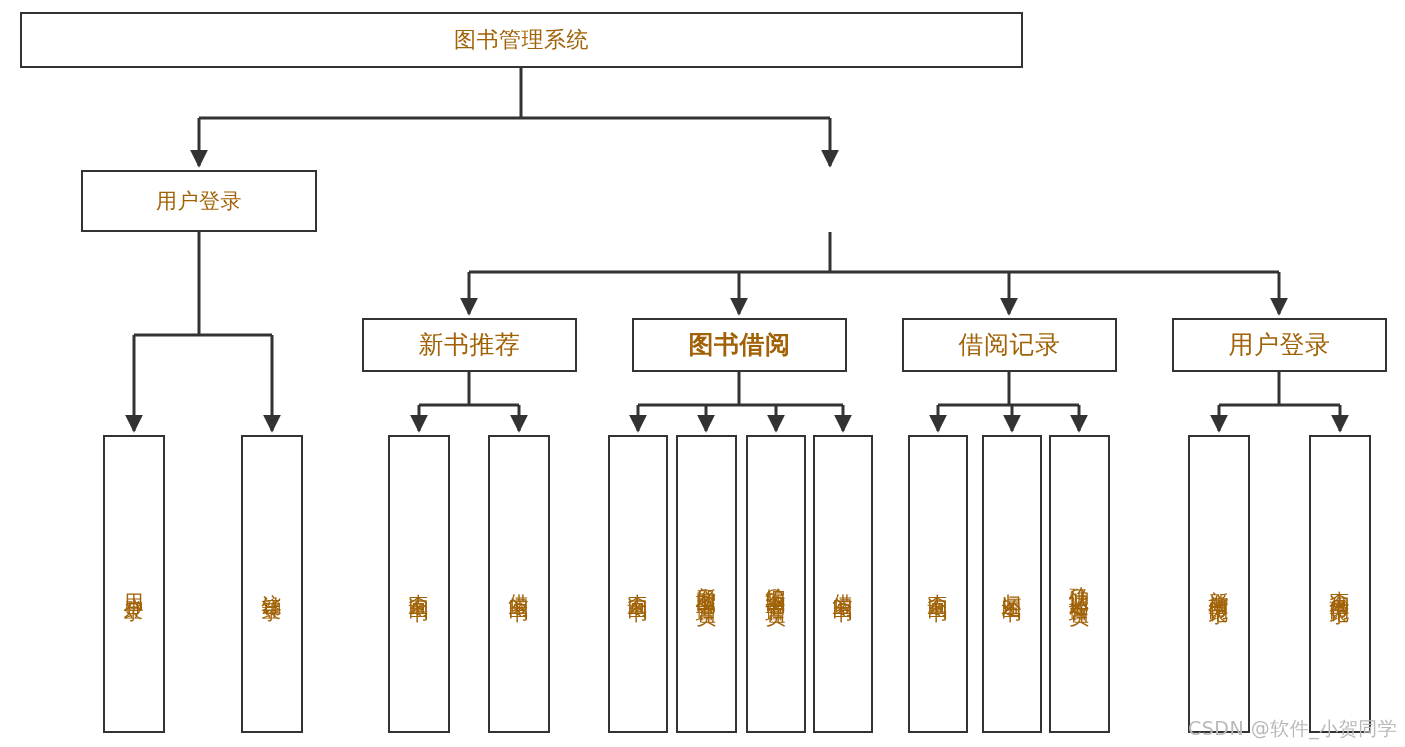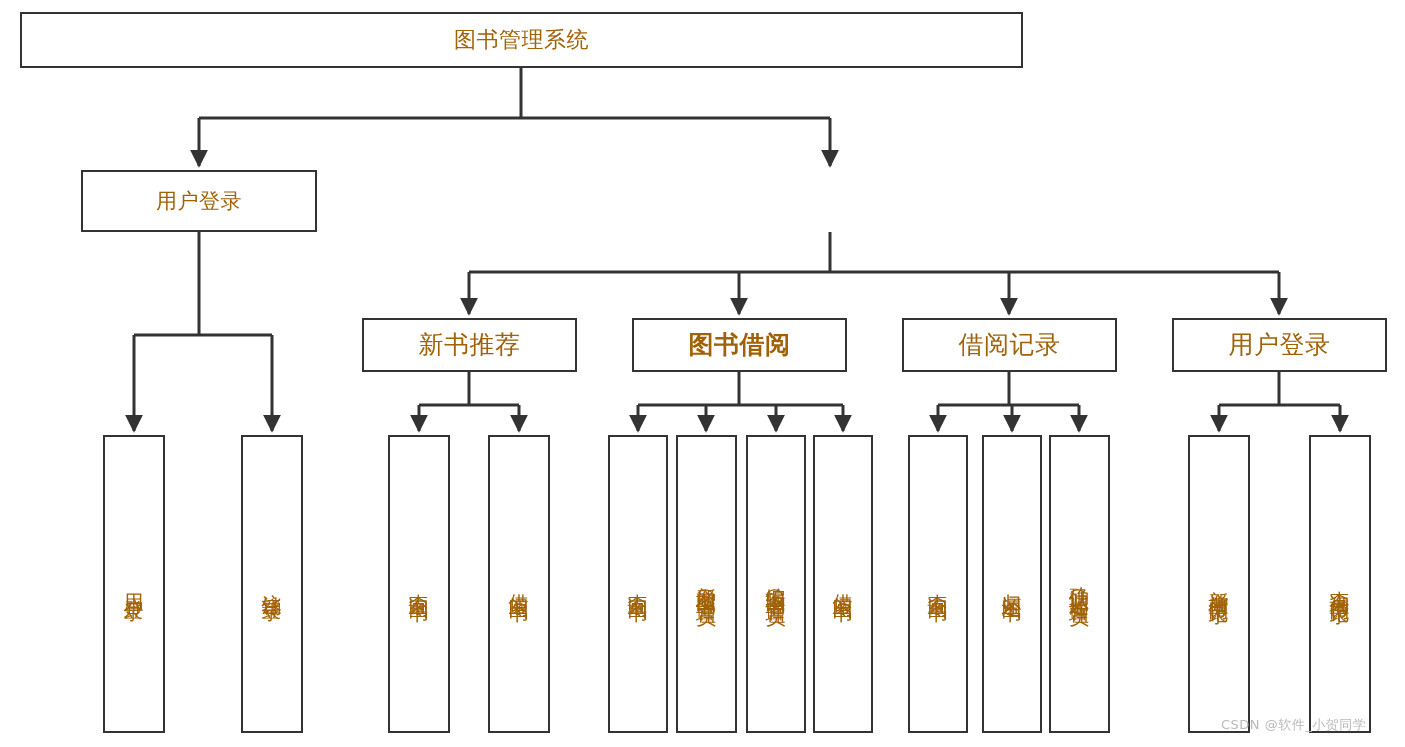--- a/index.html
+++ b/index.html
@@ -47,25 +47,24 @@
     white-space: normal;
     letter-spacing: 2px;
     line-height: 1;
   }
   .node.root .node-label { font-size: 22px; }
   .node.lvl2 .node-label { font-size: 21px; }
   .node.lvl3 .node-label { font-size: 25px; }
   .node.leaf .node-label { font-size: 20px; letter-spacing: 3px; }
   .watermark {
     position: absolute;
-    font-size: 13px;
+    font-size: 19px;
     color: #b9b9b9;
     white-space: nowrap;
     letter-spacing: 0.5px;
-    margin-left: 33px;
   }
 </style>
 </head>
 <body>
 
 <div id="canvas">
 
   <svg id="edges" viewBox="0 0 1405 747" width="1405" height="747" xmlns="http://www.w3.org/2000/svg">
     <defs>
       <marker id="arrow" viewBox="0 0 10 10" refX="9" refY="5" markerWidth="6" markerHeight="6" orient="auto-start-reverse">

